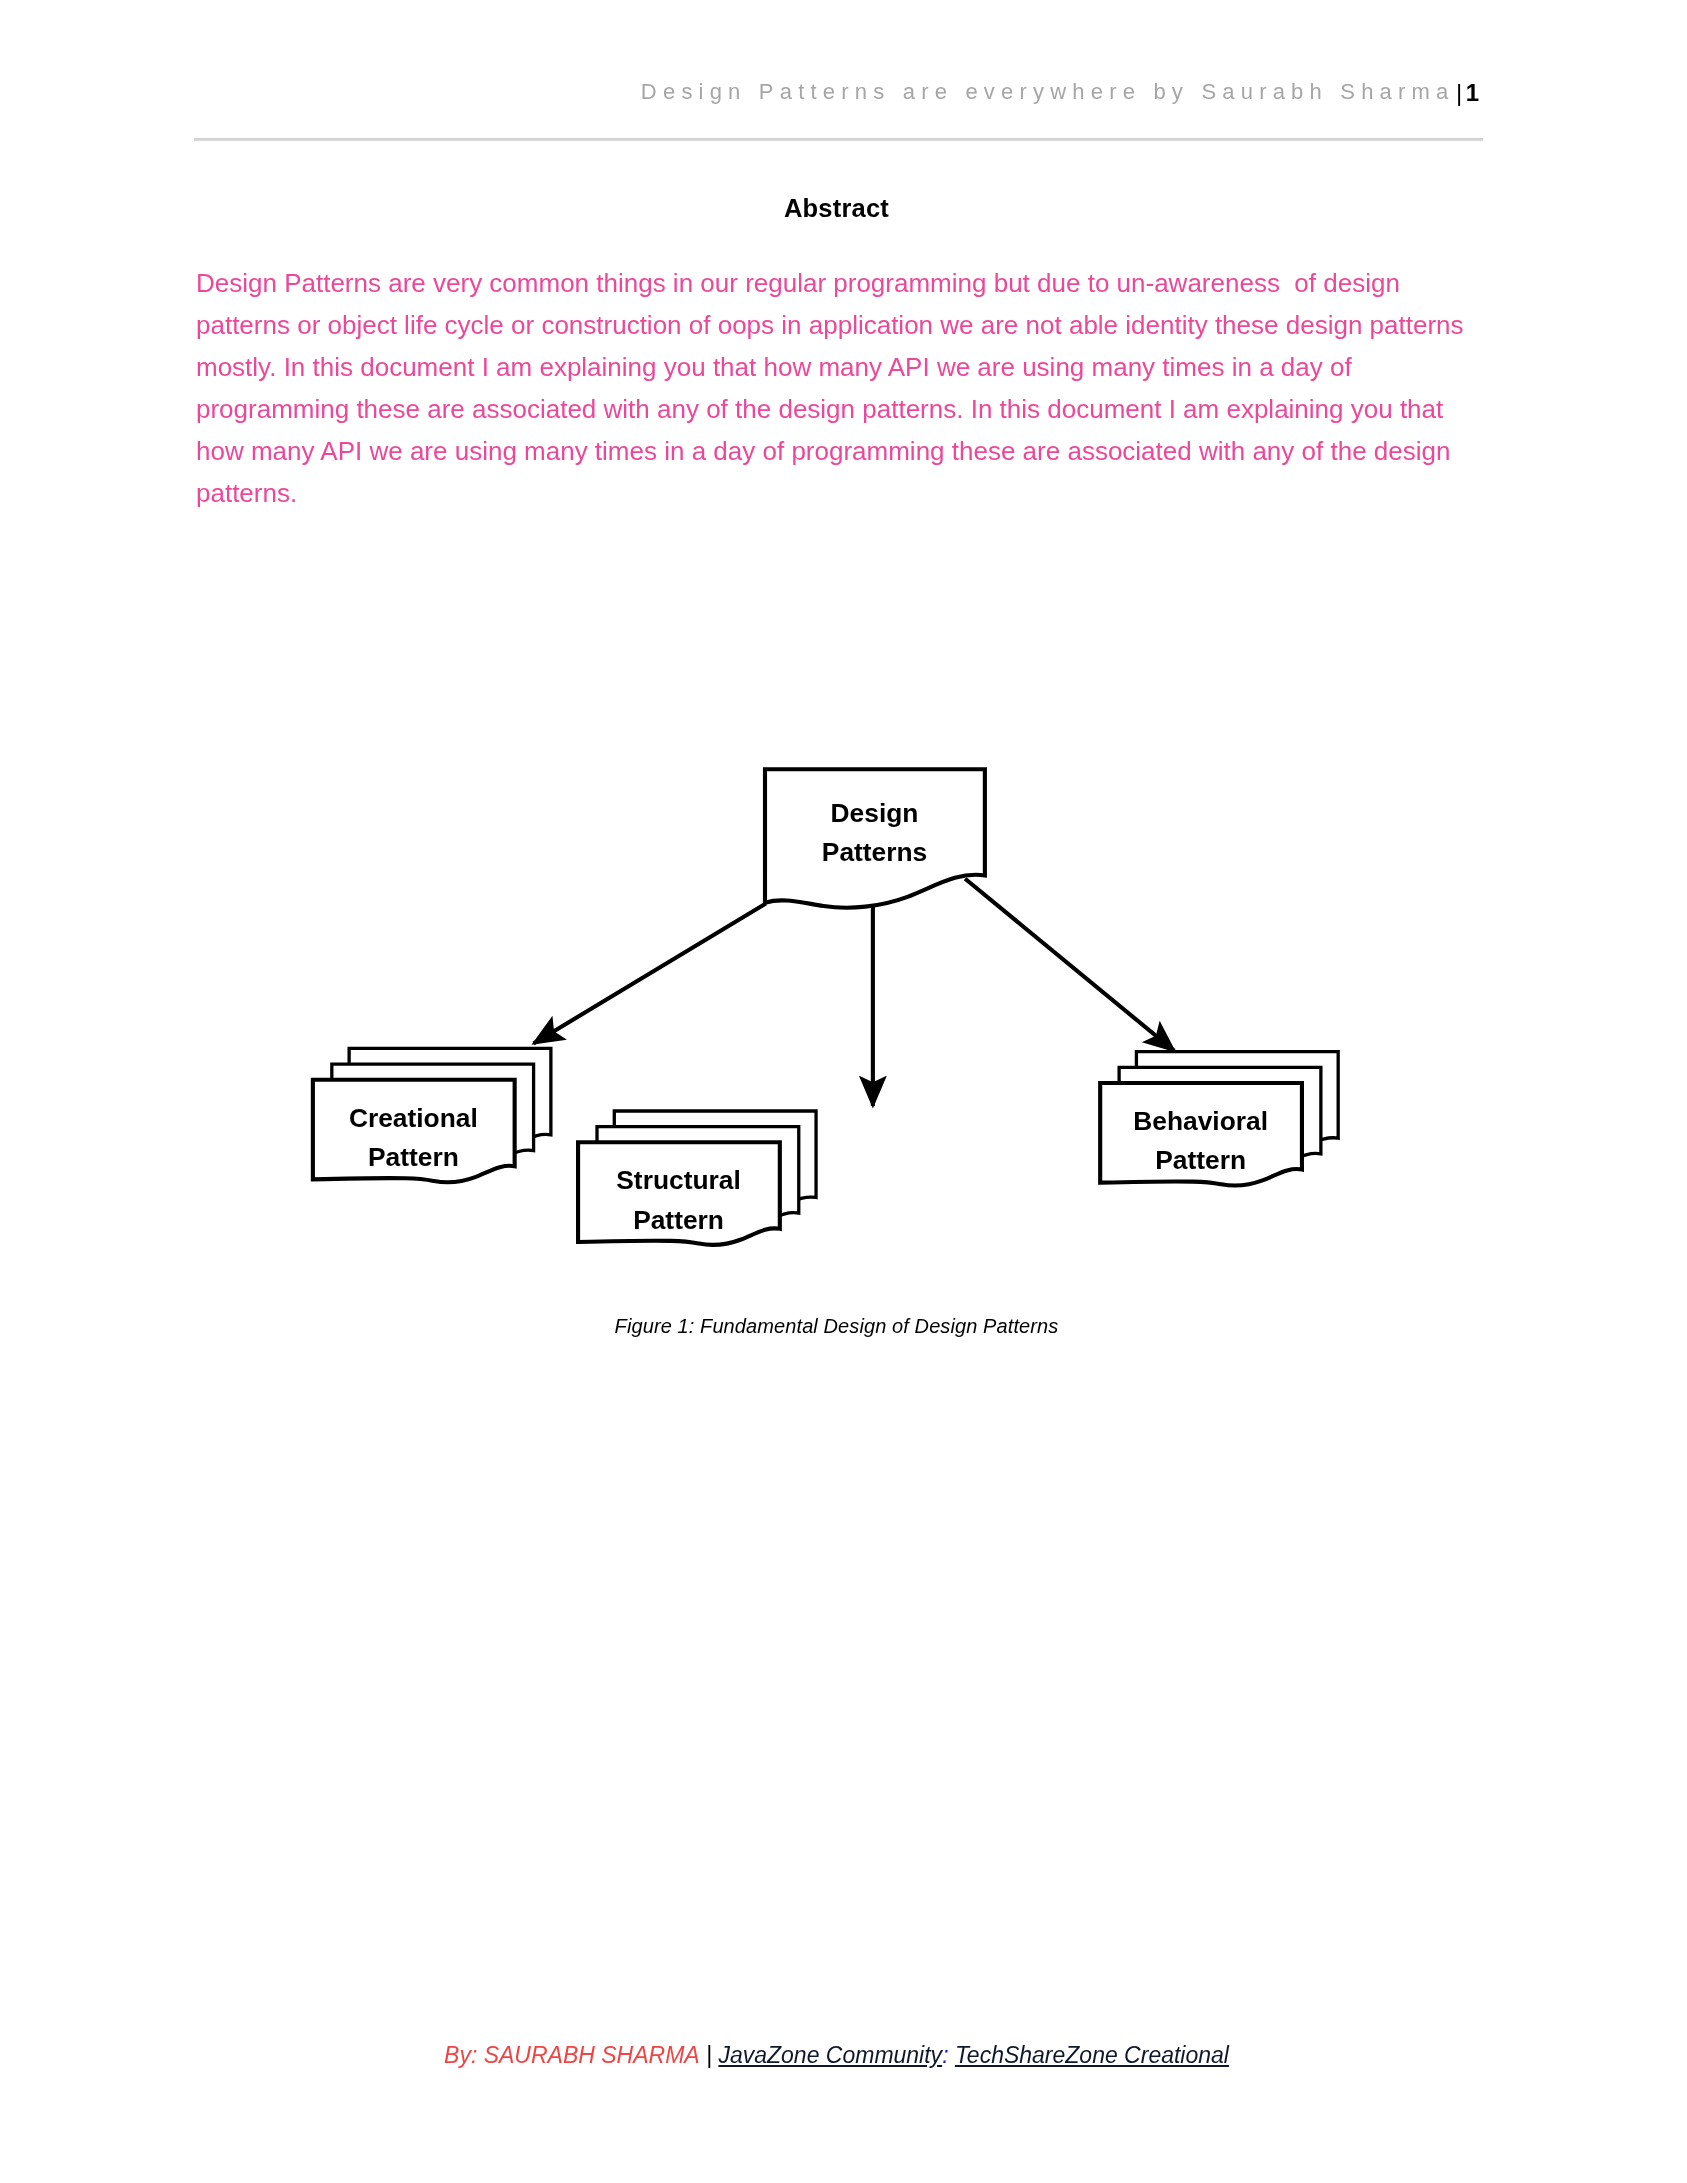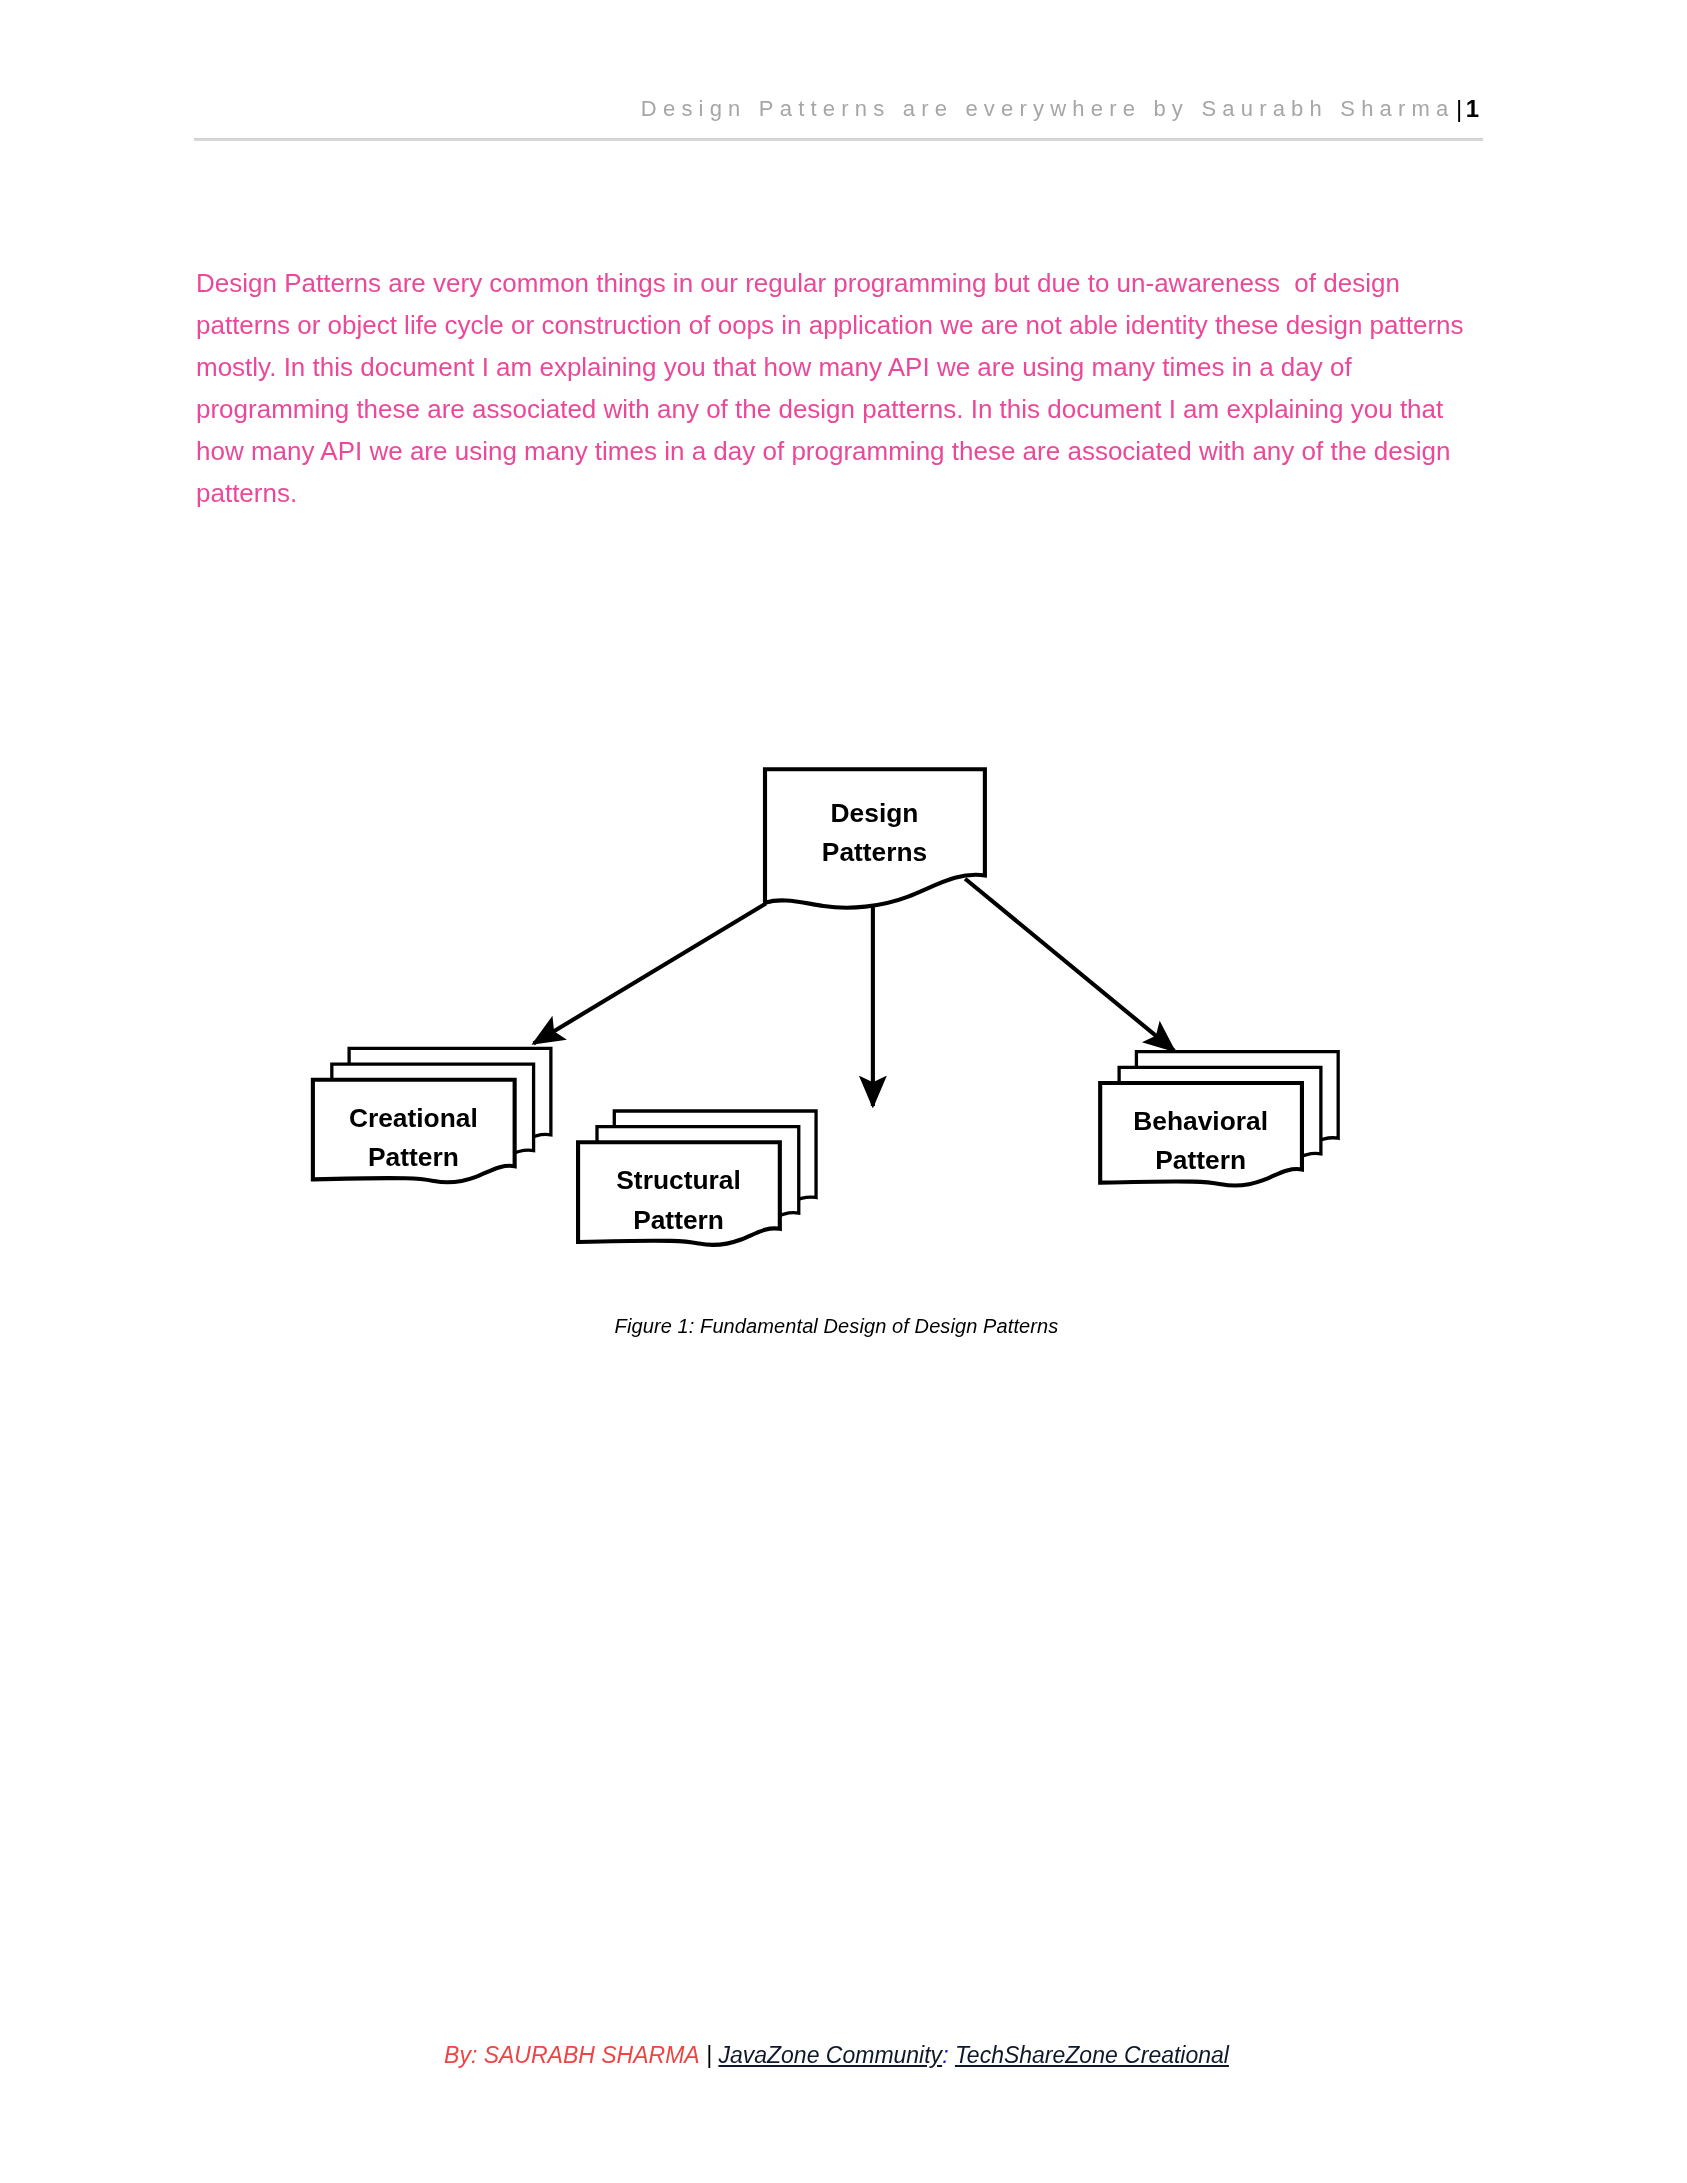--- a/index.html
+++ b/index.html
@@ -23,21 +23,21 @@
   }
 
   
   .header {
     position: absolute;
     left: 194px;
     top: 79px;
     width: 1285px;
     height: 59px;
     display: flex;
-    align-items: center;
+    align-items: flex-start;
     justify-content: flex-end;
     box-sizing: border-box;
   }
   .header-title {
     font-size: 22px;
     letter-spacing: 6.2px;
     color: #a6a6a6;
     font-weight: 400;
     white-space: nowrap;
   }
@@ -152,20 +152,21 @@
 
 <div class="page">
 
   <div class="header">
     <span class="header-title">Design Patterns are everywhere by Saurabh Sharma</span>
     <span class="header-sep">|</span>
     <span class="header-pageno">1</span>
   </div>
   <div class="header-rule"></div>
 
+  <div class="abstract-heading">Abstract</div>
   <div class="abstract-body">Design Patterns are very common things in our regular programming but due to un-awareness  of design patterns or object life cycle or construction of oops in application we are not able identity these design patterns mostly. In this document I am explaining you that how many API we are using many times in a day of programming these are associated with any of the design patterns. In this document I am explaining you that how many API we are using many times in a day of programming these are associated with any of the design patterns.</div>
 
   <div class="figure-area">
     <svg class="figure-svg" viewBox="0 0 1360 660" xmlns="http://www.w3.org/2000/svg">
       <defs>
         <marker id="arrowhead" markerWidth="9" markerHeight="9" refX="7.4" refY="3.4" orient="auto" markerUnits="strokeWidth">
           <path d="M0,0 L8,3.4 L0,6.8 L1.6,3.4 Z" fill="#000000"></path>
         </marker>
       </defs>
 

